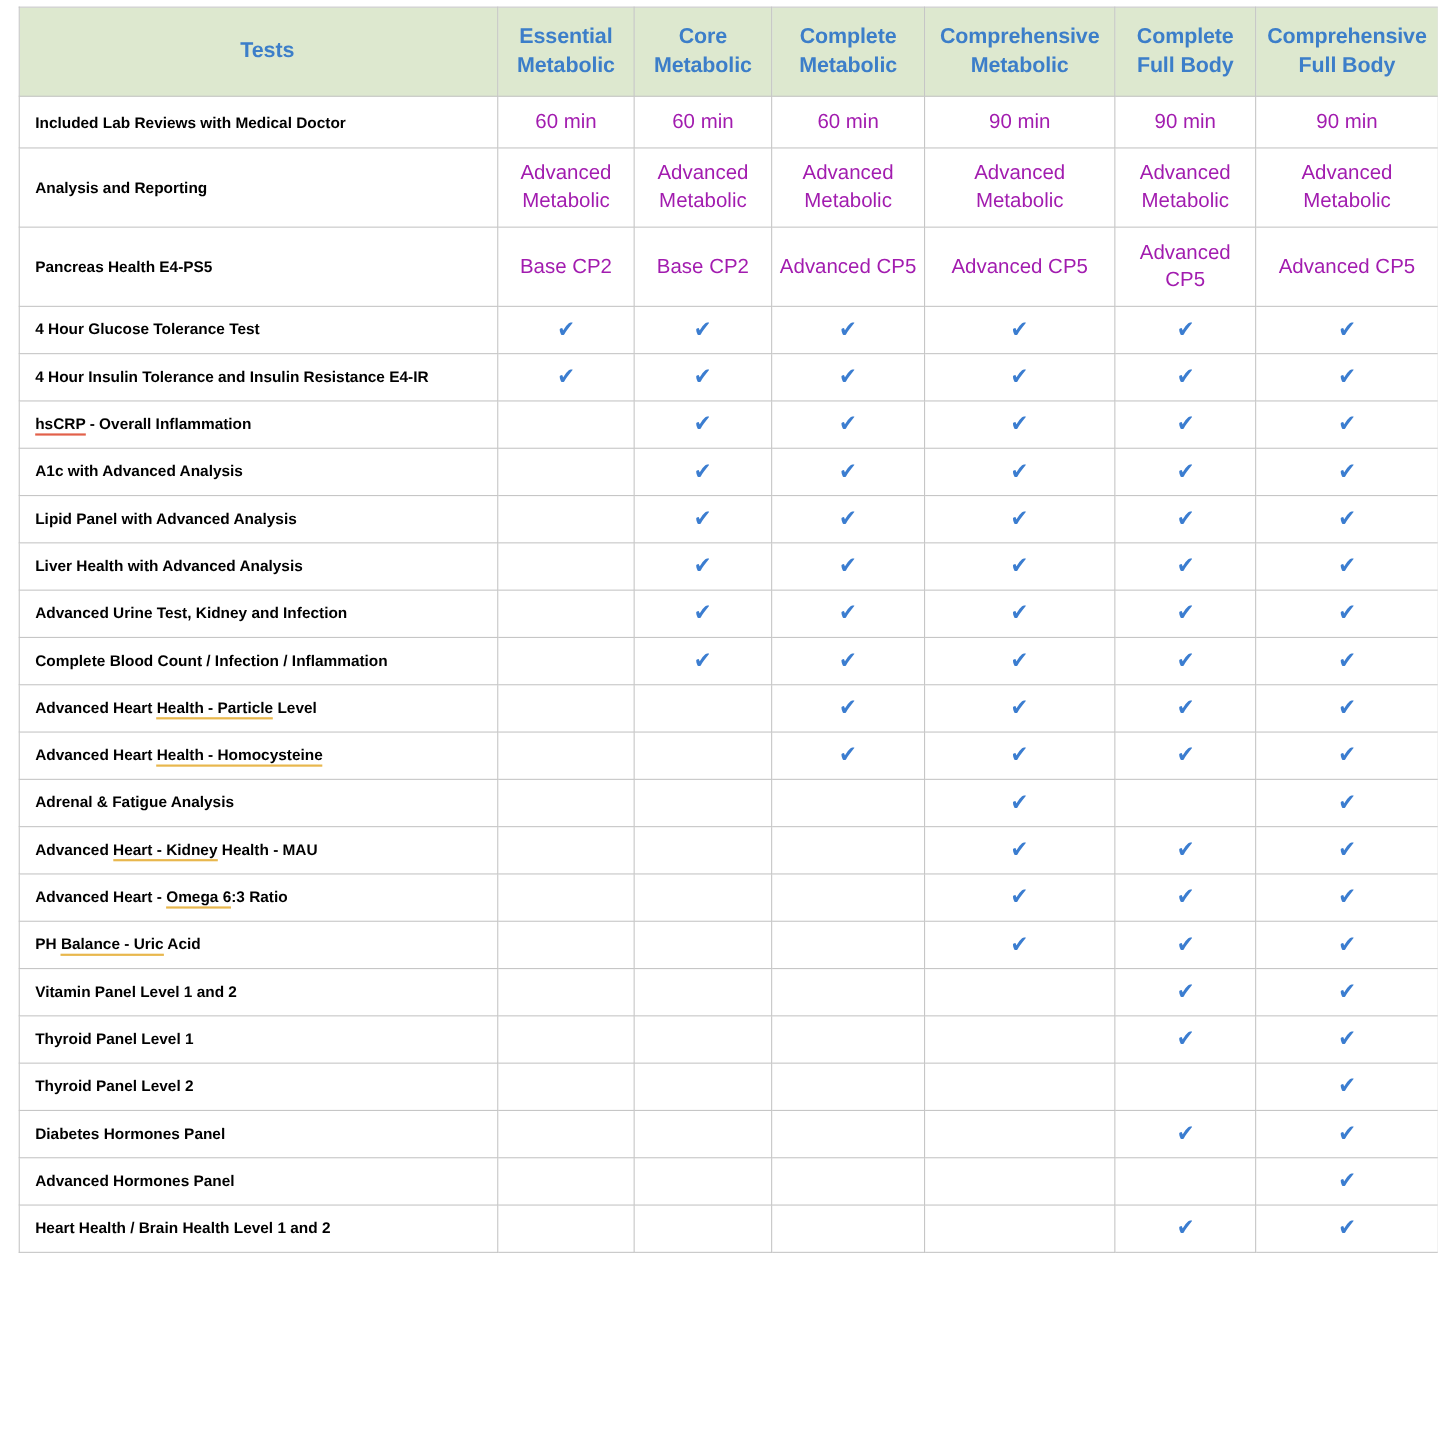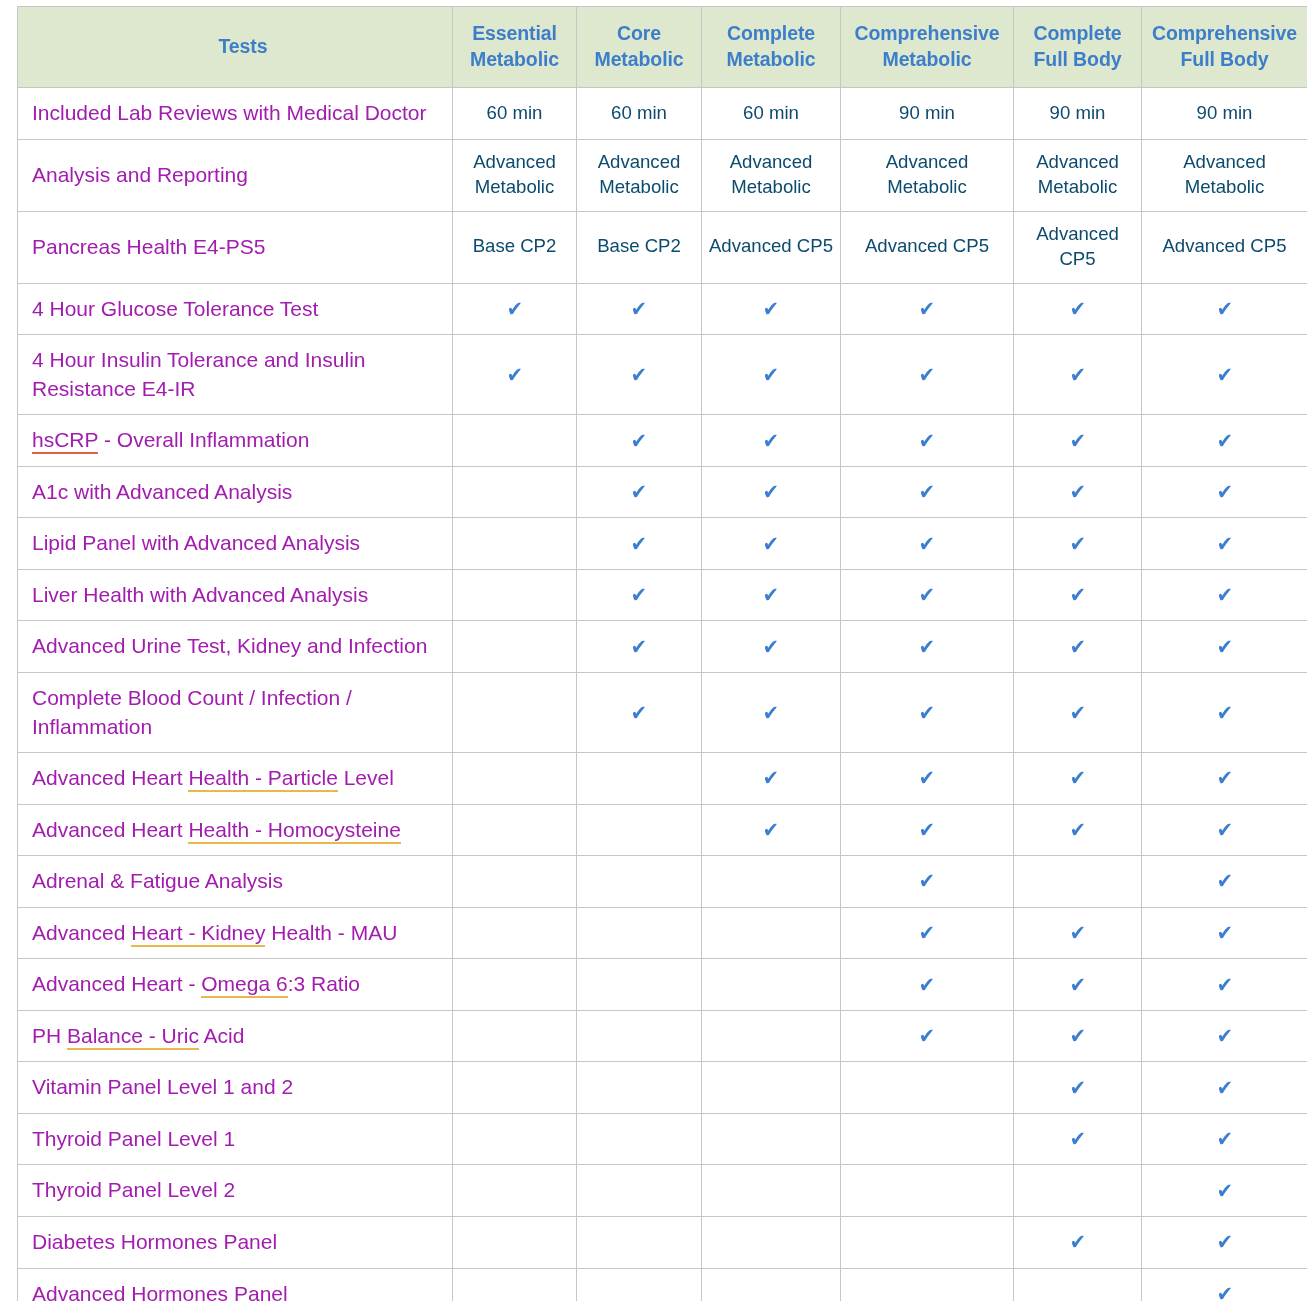--- a/index.html
+++ b/index.html
@@ -49,30 +49,30 @@
     text-align: center;
     padding: 14px 6px 15px 6px;
     letter-spacing: -0.1px;
   }
   thead th.tests-head {
     padding-left: 26px;
     padding-right: 10px;
   }
 
   tbody td.test-name {
-    color: #a21caf;
-    font-size: 21px;
+    color: #000000;
+    font-size: 14px;
     line-height: 1.36;
     text-align: left;
     padding: 11px 12px 11px 14px;
-    font-weight: normal;
+    font-weight: bold;
   }
 
   tbody td.val {
-    color: #0c4a6e;
+    color: #a21caf;
     font-size: 18.6px;
     line-height: 1.34;
     text-align: center;
     padding: 10px 5px 11px 5px;
   }
 
   tbody td.chk {
     text-align: center;
     padding: 10px 4px;
   }

